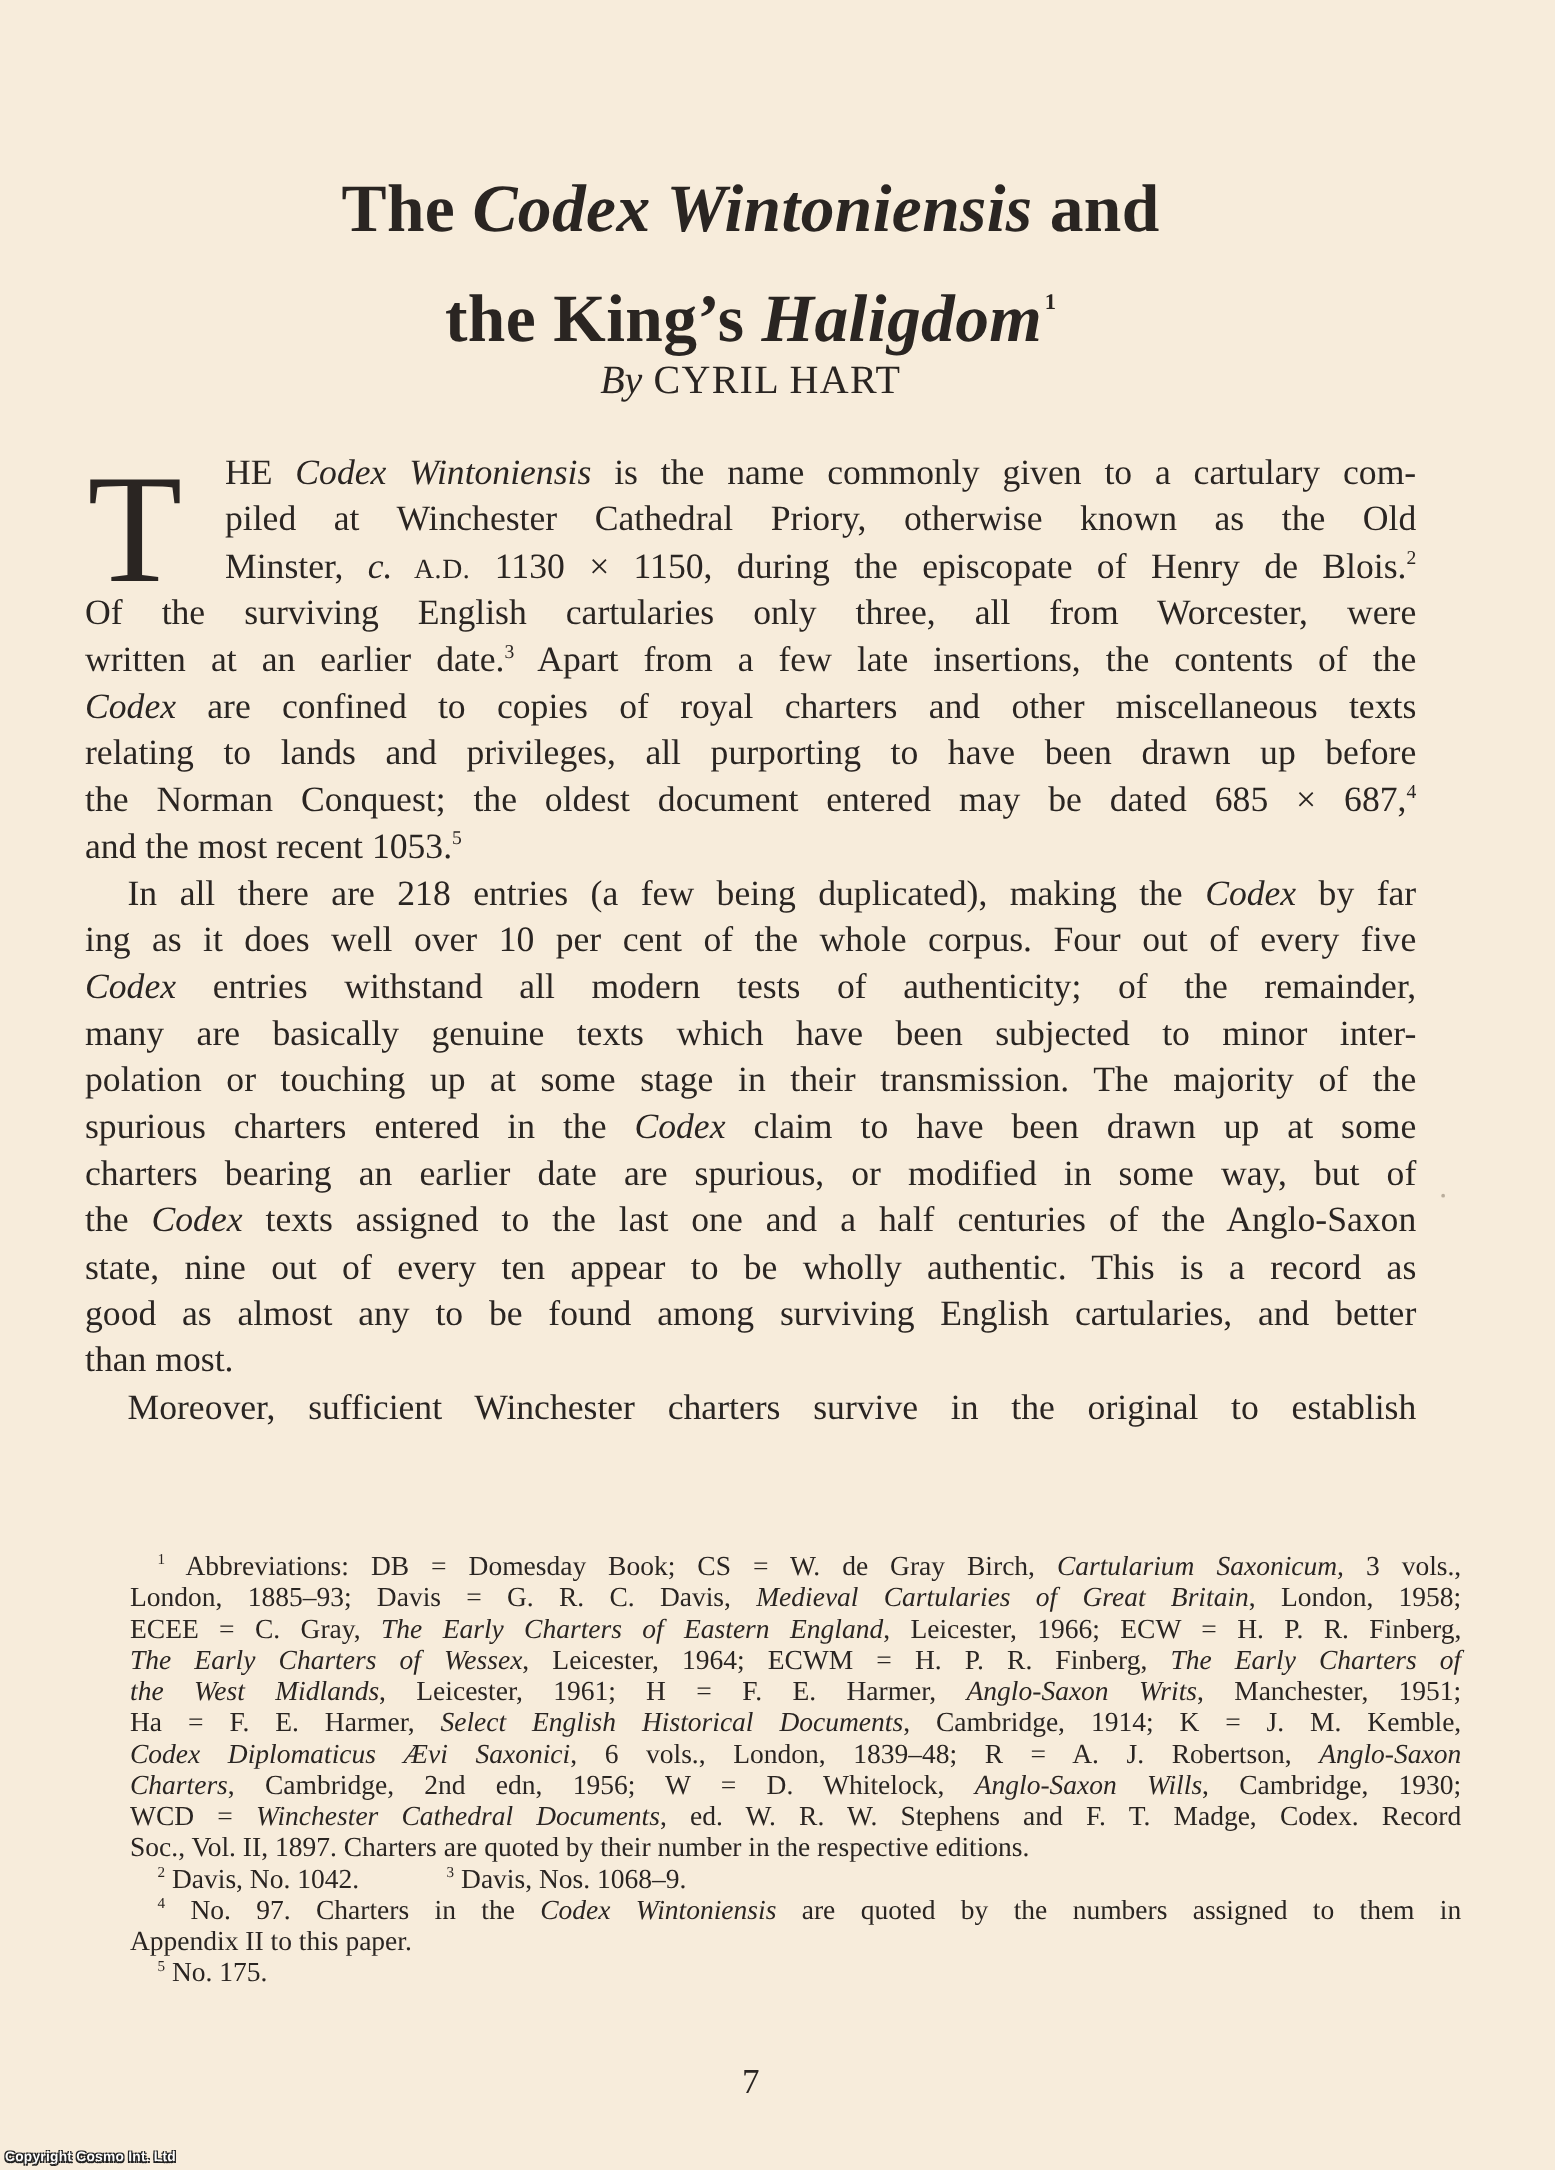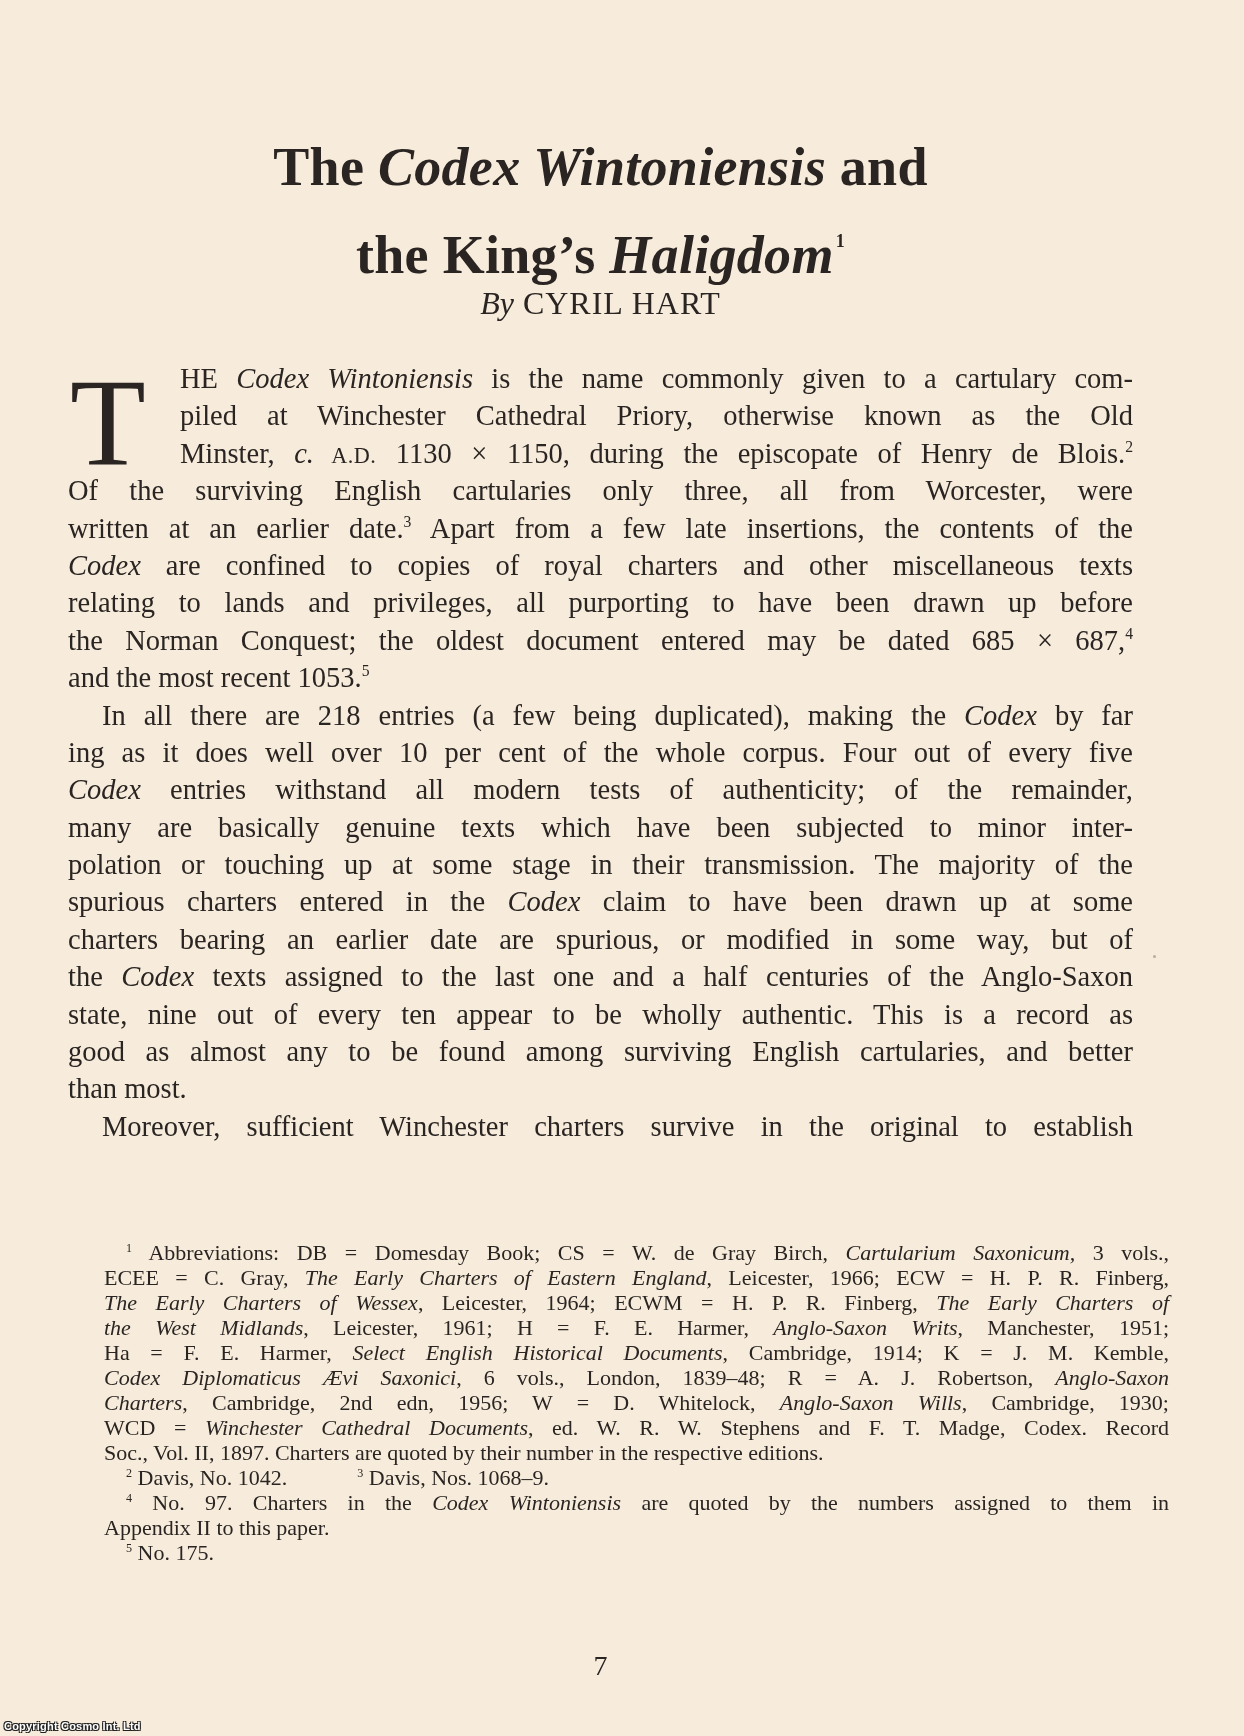--- a/index.html
+++ b/index.html
@@ -101,20 +101,21 @@
         <span class="line last"><span>than most.</span></span>
       </div>
     <div id="p3">
         <span class="line indent"><span>Moreover, sufficient Winchester charters survive in the original to establish</span></span>
       </div>
   </div>
 
   <div class="footnotes fn">
     <div id="fn1">
         <span class="fn-line indent"><sup>1</sup><span> Abbreviations: DB = Domesday Book; CS = W. de Gray Birch, </span><i>Cartularium Saxonicum,</i><span> 3 vols.,</span></span>
+        <span class="fn-line"><span>London, 1885–93; Davis = G. R. C. Davis, </span><i>Medieval Cartularies of Great Britain</i><span>, London, 1958;</span></span>
         <span class="fn-line"><span>ECEE = C. Gray, </span><i>The Early Charters of Eastern England</i><span>, Leicester, 1966; ECW = H. P. R. Finberg,</span></span>
         <span class="fn-line"><i>The Early Charters of Wessex</i><span>, Leicester, 1964; ECWM = H. P. R. Finberg, </span><i>The Early Charters of</i></span>
         <span class="fn-line"><i>the West Midlands</i><span>, Leicester, 1961; H = F. E. Harmer, </span><i>Anglo-Saxon Writs</i><span>, Manchester, 1951;</span></span>
         <span class="fn-line"><span>Ha = F. E. Harmer, </span><i>Select English Historical Documents</i><span>, Cambridge, 1914; K = J. M. Kemble,</span></span>
         <span class="fn-line"><i>Codex Diplomaticus Ævi Saxonici</i><span>, 6 vols., London, 1839–48; R = A. J. Robertson, </span><i>Anglo-Saxon</i></span>
         <span class="fn-line"><i>Charters</i><span>, Cambridge, 2nd edn, 1956; W = D. Whitelock, </span><i>Anglo-Saxon Wills</i><span>, Cambridge, 1930;</span></span>
         <span class="fn-line"><span>WCD = </span><i>Winchester Cathedral Documents</i><span>, ed. W. R. W. Stephens and F. T. Madge, Codex. Record</span></span>
         <span class="fn-line last"><span>Soc., Vol. II, 1897. Charters are quoted by their number in the respective editions.</span></span>
       </div>
     <span class="fn-line last indent"><sup>2</sup><span> Davis, No. 1042.</span><span class="gap"></span><sup>3</sup><span> Davis, Nos. 1068–9.</span></span>

